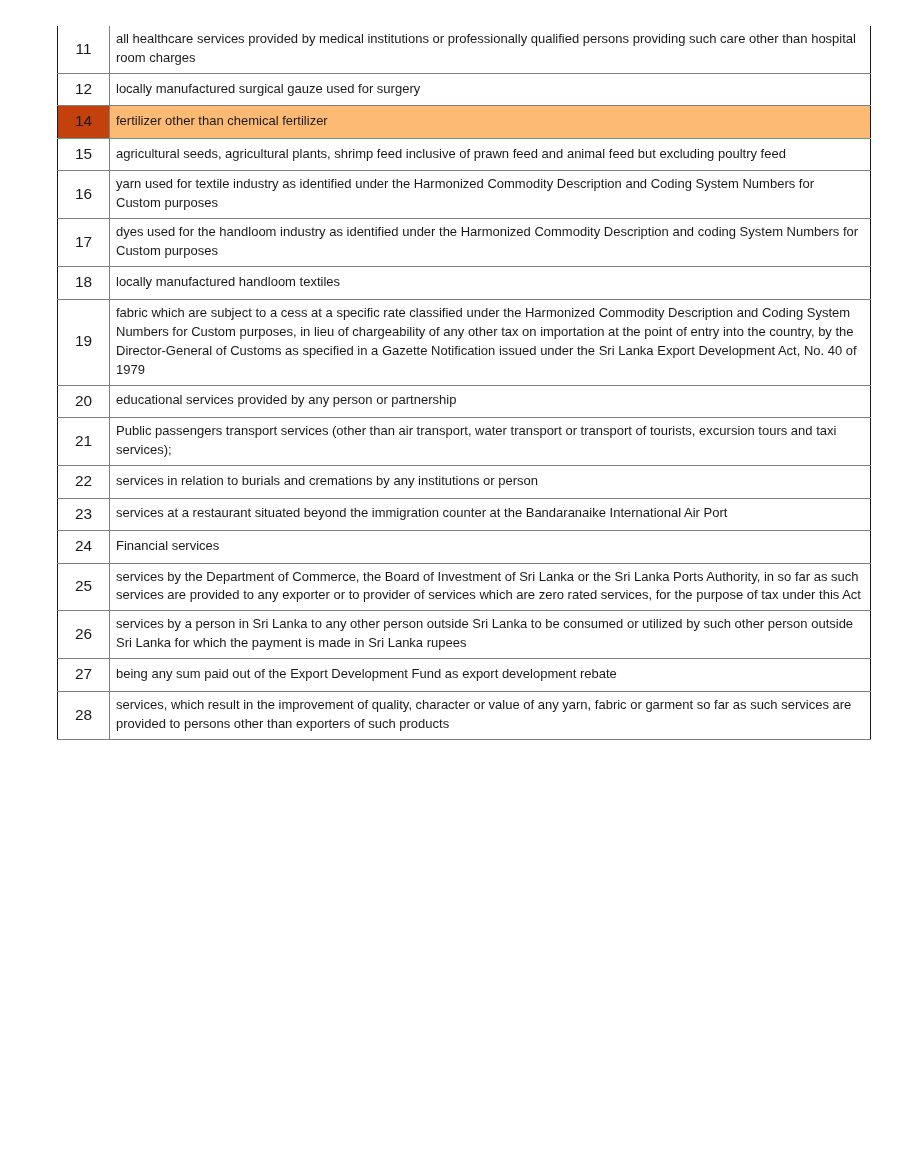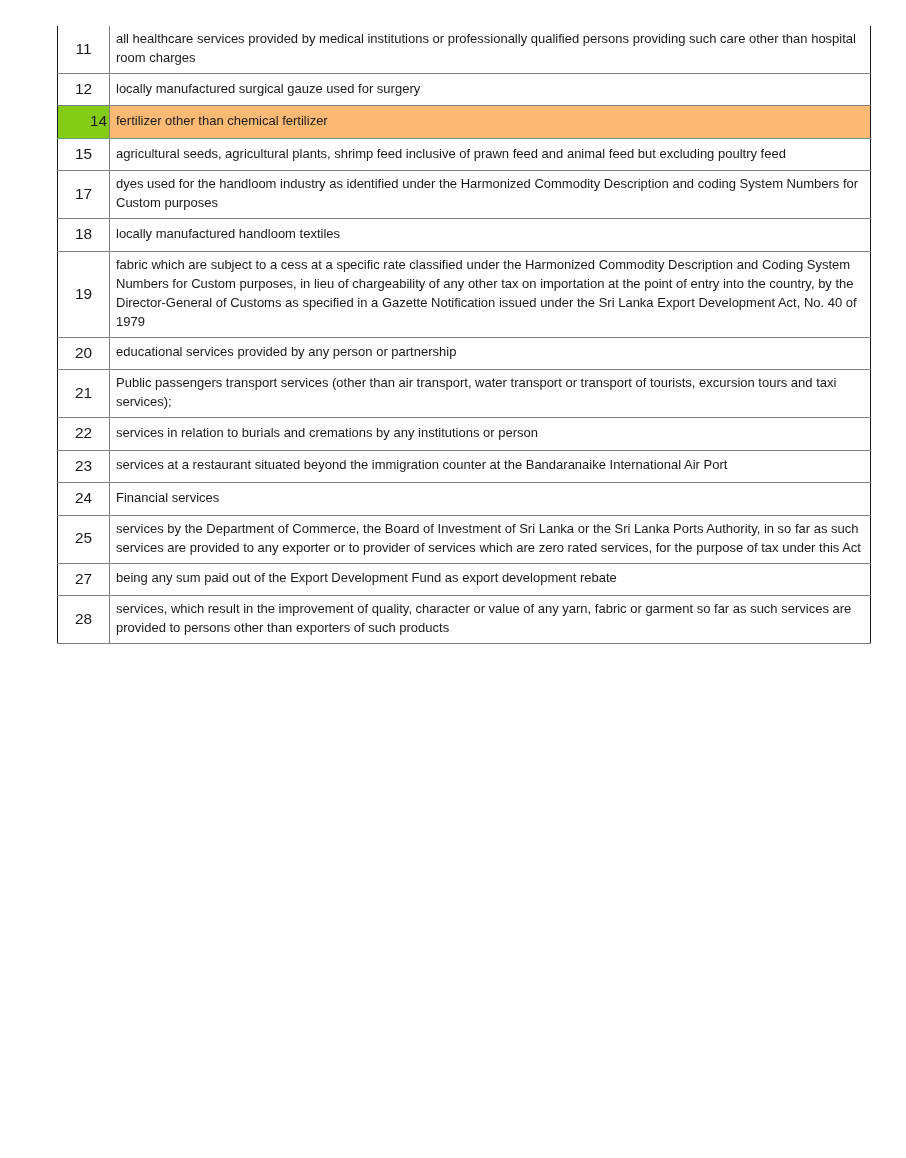--- a/index.html
+++ b/index.html
@@ -65,22 +65,21 @@
   }
 
   tr.highlight td {
     background: #fdba74;
   }
   tr.highlight {
     border-top-color: #63a57a;
     border-bottom-color: #63a57a;
   }
   tr.highlight td.num-cell {
-    background: #84cc16;
-    text-align: right;
+    background: #c2410c;
   }
 </style>
 </head>
 <body>
 
 <div class="page">
   <table class="exempt-table">
     <tbody>
         <tr>
           <td class="num-cell">11</td>
@@ -90,20 +89,24 @@
           <td class="num-cell">12</td>
           <td class="desc-cell">locally manufactured surgical gauze used for surgery</td>
         </tr>
         <tr class="highlight">
           <td class="num-cell">14</td>
           <td class="desc-cell">fertilizer other than chemical fertilizer</td>
         </tr>
         <tr>
           <td class="num-cell">15</td>
           <td class="desc-cell">agricultural seeds, agricultural plants, shrimp feed inclusive of prawn feed and animal feed but excluding poultry feed</td>
+        </tr>
+        <tr>
+          <td class="num-cell">16</td>
+          <td class="desc-cell">yarn used for textile industry as identified under the Harmonized Commodity Description and Coding System Numbers for Custom purposes</td>
         </tr>
         <tr>
           <td class="num-cell">17</td>
           <td class="desc-cell">dyes used for the handloom industry as identified under the Harmonized Commodity Description and coding System Numbers for Custom purposes</td>
         </tr>
         <tr>
           <td class="num-cell">18</td>
           <td class="desc-cell">locally manufactured handloom textiles</td>
         </tr>
         <tr>
@@ -128,20 +131,24 @@
         </tr>
         <tr>
           <td class="num-cell">24</td>
           <td class="desc-cell">Financial services</td>
         </tr>
         <tr>
           <td class="num-cell">25</td>
           <td class="desc-cell">services by the Department of Commerce, the Board of Investment of Sri Lanka or the Sri Lanka Ports Authority, in so far as such services are provided to any exporter or to provider of services which are zero rated services, for the purpose of tax under this Act</td>
         </tr>
         <tr>
+          <td class="num-cell">26</td>
+          <td class="desc-cell">services by a person in Sri Lanka to any other person outside Sri Lanka to be consumed or utilized by such other person outside Sri Lanka for which the payment is made in Sri Lanka rupees</td>
+        </tr>
+        <tr>
           <td class="num-cell">27</td>
           <td class="desc-cell">being any sum paid out of the Export Development Fund as export development rebate</td>
         </tr>
         <tr>
           <td class="num-cell">28</td>
           <td class="desc-cell">services, which result in the improvement of quality, character or value of any yarn, fabric or garment so far as such services are provided to persons other than exporters of such products</td>
         </tr>
       </tbody>
   </table>
 </div>

